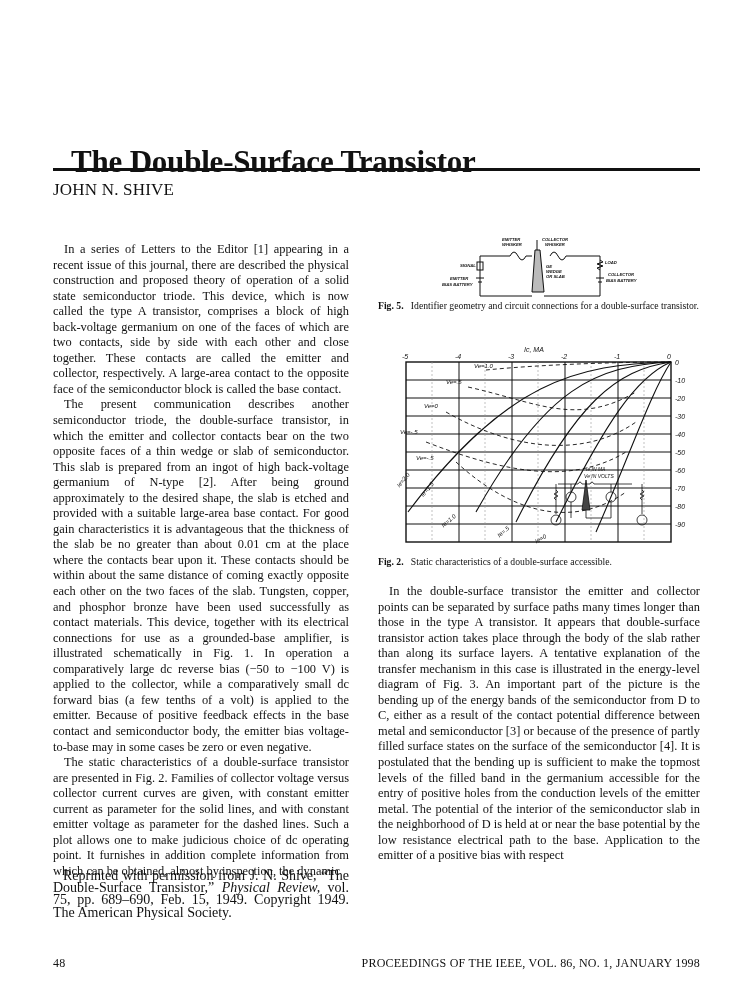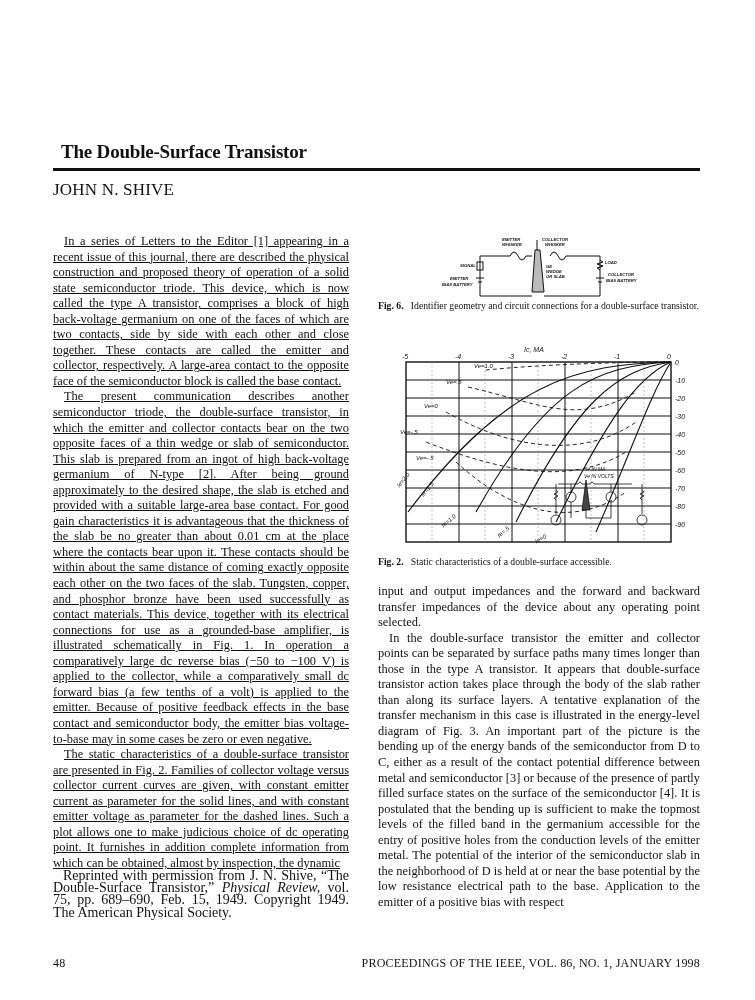--- a/index.html
+++ b/index.html
@@ -1,24 +1,24 @@
 <!DOCTYPE html>
 <html><head>
   <meta charset="utf-8">
   <style>
     html, body { margin: 0; padding: 0; background: #ffffff; }
     body { width: 755px; height: 1000px; position: relative; overflow: hidden;
            font-family: "Liberation Serif", "DejaVu Serif", serif; color: #111; }
-    .title { position: absolute; left: 53px; top: 126px; font-size: 19px; font-weight: bold;
-             letter-spacing: -0.2px; margin: 8px; line-height: 36px; }
+    .title { position: absolute; left: 53px; top: 126px; font-size: 31px; font-weight: bold;
+             letter-spacing: -0.2px; margin: 18px; line-height: 36px; }
     .rule { position: absolute; left: 53px; top: 168px; width: 647px; height: 3px; background: #111; }
     .author { position: absolute; left: 53px; top: 180px; font-size: 17px; letter-spacing: 0.2px; }
     .col { position: absolute; font-size: 12.4px; line-height: 15.55px; text-align: justify; }
     .col p { margin: 0; text-indent: 11px; }
-    .col-left { left: 53px; top: 234px; width: 296px; text-decoration: underline; }
+    .col-left { left: 53px; top: 242px; width: 296px; }
     .col-right { left: 378px; top: 584px; width: 322px; }
     .footnote { position: absolute; left: 53px; top: 870px; width: 296px; font-size: 14px;
                 line-height: 12.2px; text-align: justify; }
     .footnote p { margin: 0; text-indent: 10px; }
     .fig1 { position: absolute; left: 440px; top: 236px; width: 200px; height: 64px; }
     .cap { position: absolute; font-size: 9.7px; line-height: 12.2px; text-align: justify; }
     .cap b { font-weight: bold; }
     .cap1 { left: 378px; top: 300px; width: 322px; }
     .cap2 { left: 378px; top: 556px; width: 322px; }
     .fig2 { position: absolute; left: 396px; top: 342px; width: 290px; height: 205px; }
@@ -74,21 +74,21 @@
     <text x="106" y="37">WEDGE</text>
     <text x="106" y="42">OR SLAB</text>
     <text x="10" y="44">EMITTER</text>
     <text x="2" y="50">BIAS BATTERY</text>
     <text x="168" y="40">COLLECTOR</text>
     <text x="166" y="46">BIAS BATTERY</text>
   </g>
 </svg>
 
 <div class="cap cap1">
-  <b>Fig. 6.</b>&nbsp;&nbsp;
+  <b>Fig. 5.</b>&nbsp;&nbsp;
   <span>Identifier geometry and circuit connections for a double-surface transistor.</span>
 </div>
 
 <svg class="fig2" viewBox="0 0 290 205">
 
   <g stroke="#111" stroke-width="1">
     <rect x="10" y="20" width="265" height="180" fill="none" stroke-width="1.4"></rect>
     <line x1="63" y1="20" x2="63" y2="200"></line>
       <line x1="116" y1="20" x2="116" y2="200"></line>
     <line x1="169" y1="20" x2="169" y2="200"></line>
@@ -176,18 +176,17 @@
     </g>
   </g>
 </svg>
 
 <div class="cap cap2">
   <b>Fig. 2.</b>&nbsp;&nbsp;
   <span>Static characteristics of a double-surface accessible.</span>
 </div>
 
 <div class="col col-right">
-  <p style="text-indent:0">input and output impedances and the forward and backward transfer impedances of the device about any operating point selected.</p>
   <p>In the double-surface transistor the emitter and collector points can be separated by surface paths many times longer than those in the type A transistor. It appears that double-surface transistor action takes place through the body of the slab rather than along its surface layers. A tentative explanation of the transfer mechanism in this case is illustrated in the energy-level diagram of Fig. 3. An important part of the picture is the bending up of the energy bands of the semiconductor from D to C, either as a result of the contact potential difference between metal and semiconductor [3] or because of the presence of partly filled surface states on the surface of the semiconductor [4]. It is postulated that the bending up is sufficient to make the topmost levels of the filled band in the germanium accessible for the entry of positive holes from the conduction levels of the emitter metal. The potential of the interior of the semiconductor slab in the neighborhood of D is held at or near the base potential by the low resistance electrical path to the base. Application to the emitter of a positive bias with respect</p>
 </div>
 
 <div class="footer footer-left">48</div>
 <div class="footer footer-right">PROCEEDINGS OF THE IEEE, VOL. 86, NO. 1, JANUARY 1998</div>
 
 </body></html>

